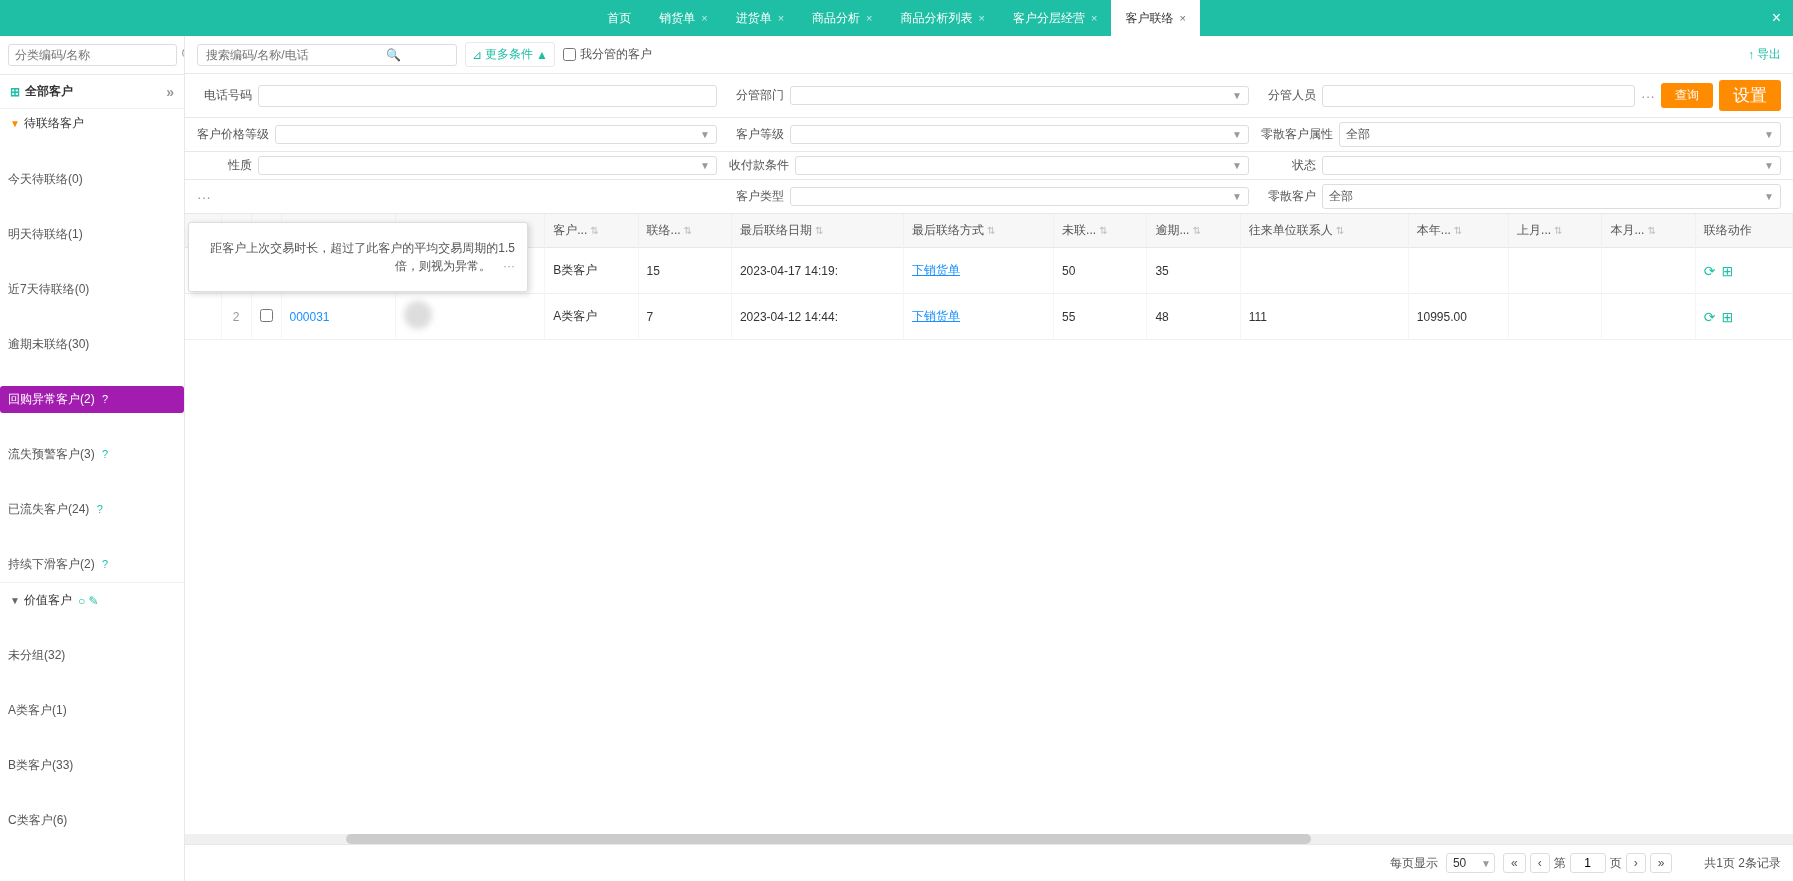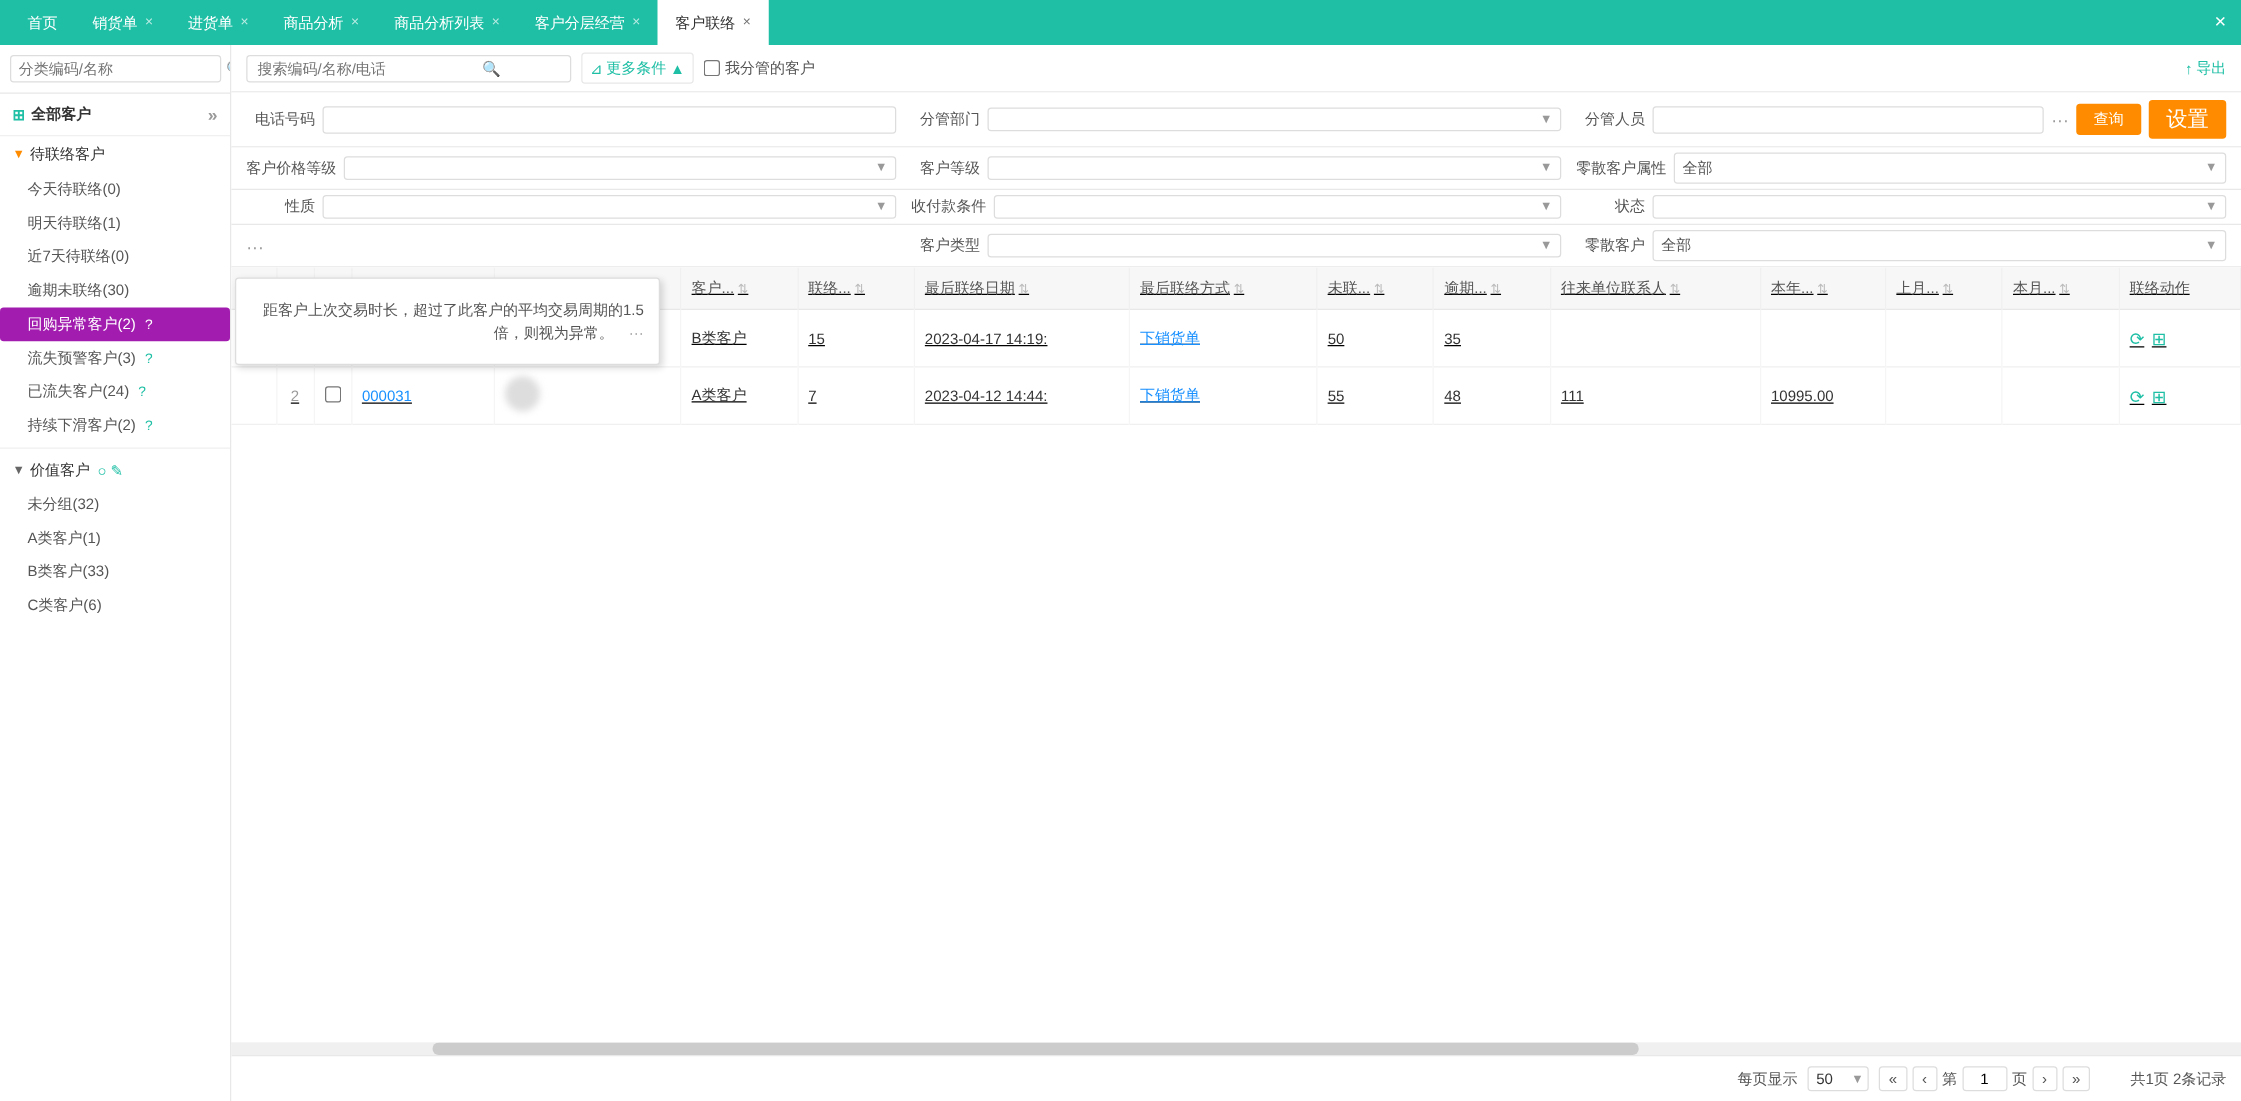--- a/index.html
+++ b/index.html
@@ -6,20 +6,21 @@
     body { background: #f5f5f5; overflow: hidden; width: 1793px; height: 881px; }
 
     
     .top-nav {
       background: #1ebfa5;
       height: 36px;
       display: flex;
       align-items: center;
       padding: 0 8px;
       position: relative;
+      justify-content: center;
     }
     .top-nav .nav-item {
       color: #fff;
       padding: 0 14px;
       height: 36px;
       display: flex;
       align-items: center;
       cursor: pointer;
       white-space: nowrap;
       font-size: 13px;
@@ -102,27 +103,28 @@
       align-items: center;
       cursor: pointer;
       font-size: 12px;
     }
     .sidebar-group-title .arrow {
       margin-right: 4px;
       color: #ff8c00;
       font-size: 10px;
     }
     .sidebar-item {
-      padding: 5px 10px 5px 22px;
+      padding: 5px 10px 5px 8px;
       color: #555;
       cursor: pointer;
       font-size: 12px;
       white-space: nowrap;
       overflow: hidden;
       text-overflow: ellipsis;
+      margin-top: 28px;
     }
     .sidebar-item.active {
       background: #a21caf;
       color: #fff;
       border-radius: 3px;
     }
     .sidebar-divider {
       height: 1px;
       background: #f0f0f0;
       margin: 4px 0;
@@ -314,21 +316,20 @@
       display: grid;
       grid-template-columns: 1fr 1fr 1fr;
       gap: 4px 12px;
     }
 
     
     .table-container {
       flex: 1;
       overflow: auto;
       background: #fff;
-      text-decoration: underline;
     }
     table {
       width: 100%;
       border-collapse: collapse;
       min-width: 1200px;
     }
     thead tr {
       background: #f7f7f7;
       border-bottom: 1px solid #e8e8e8;
     }

